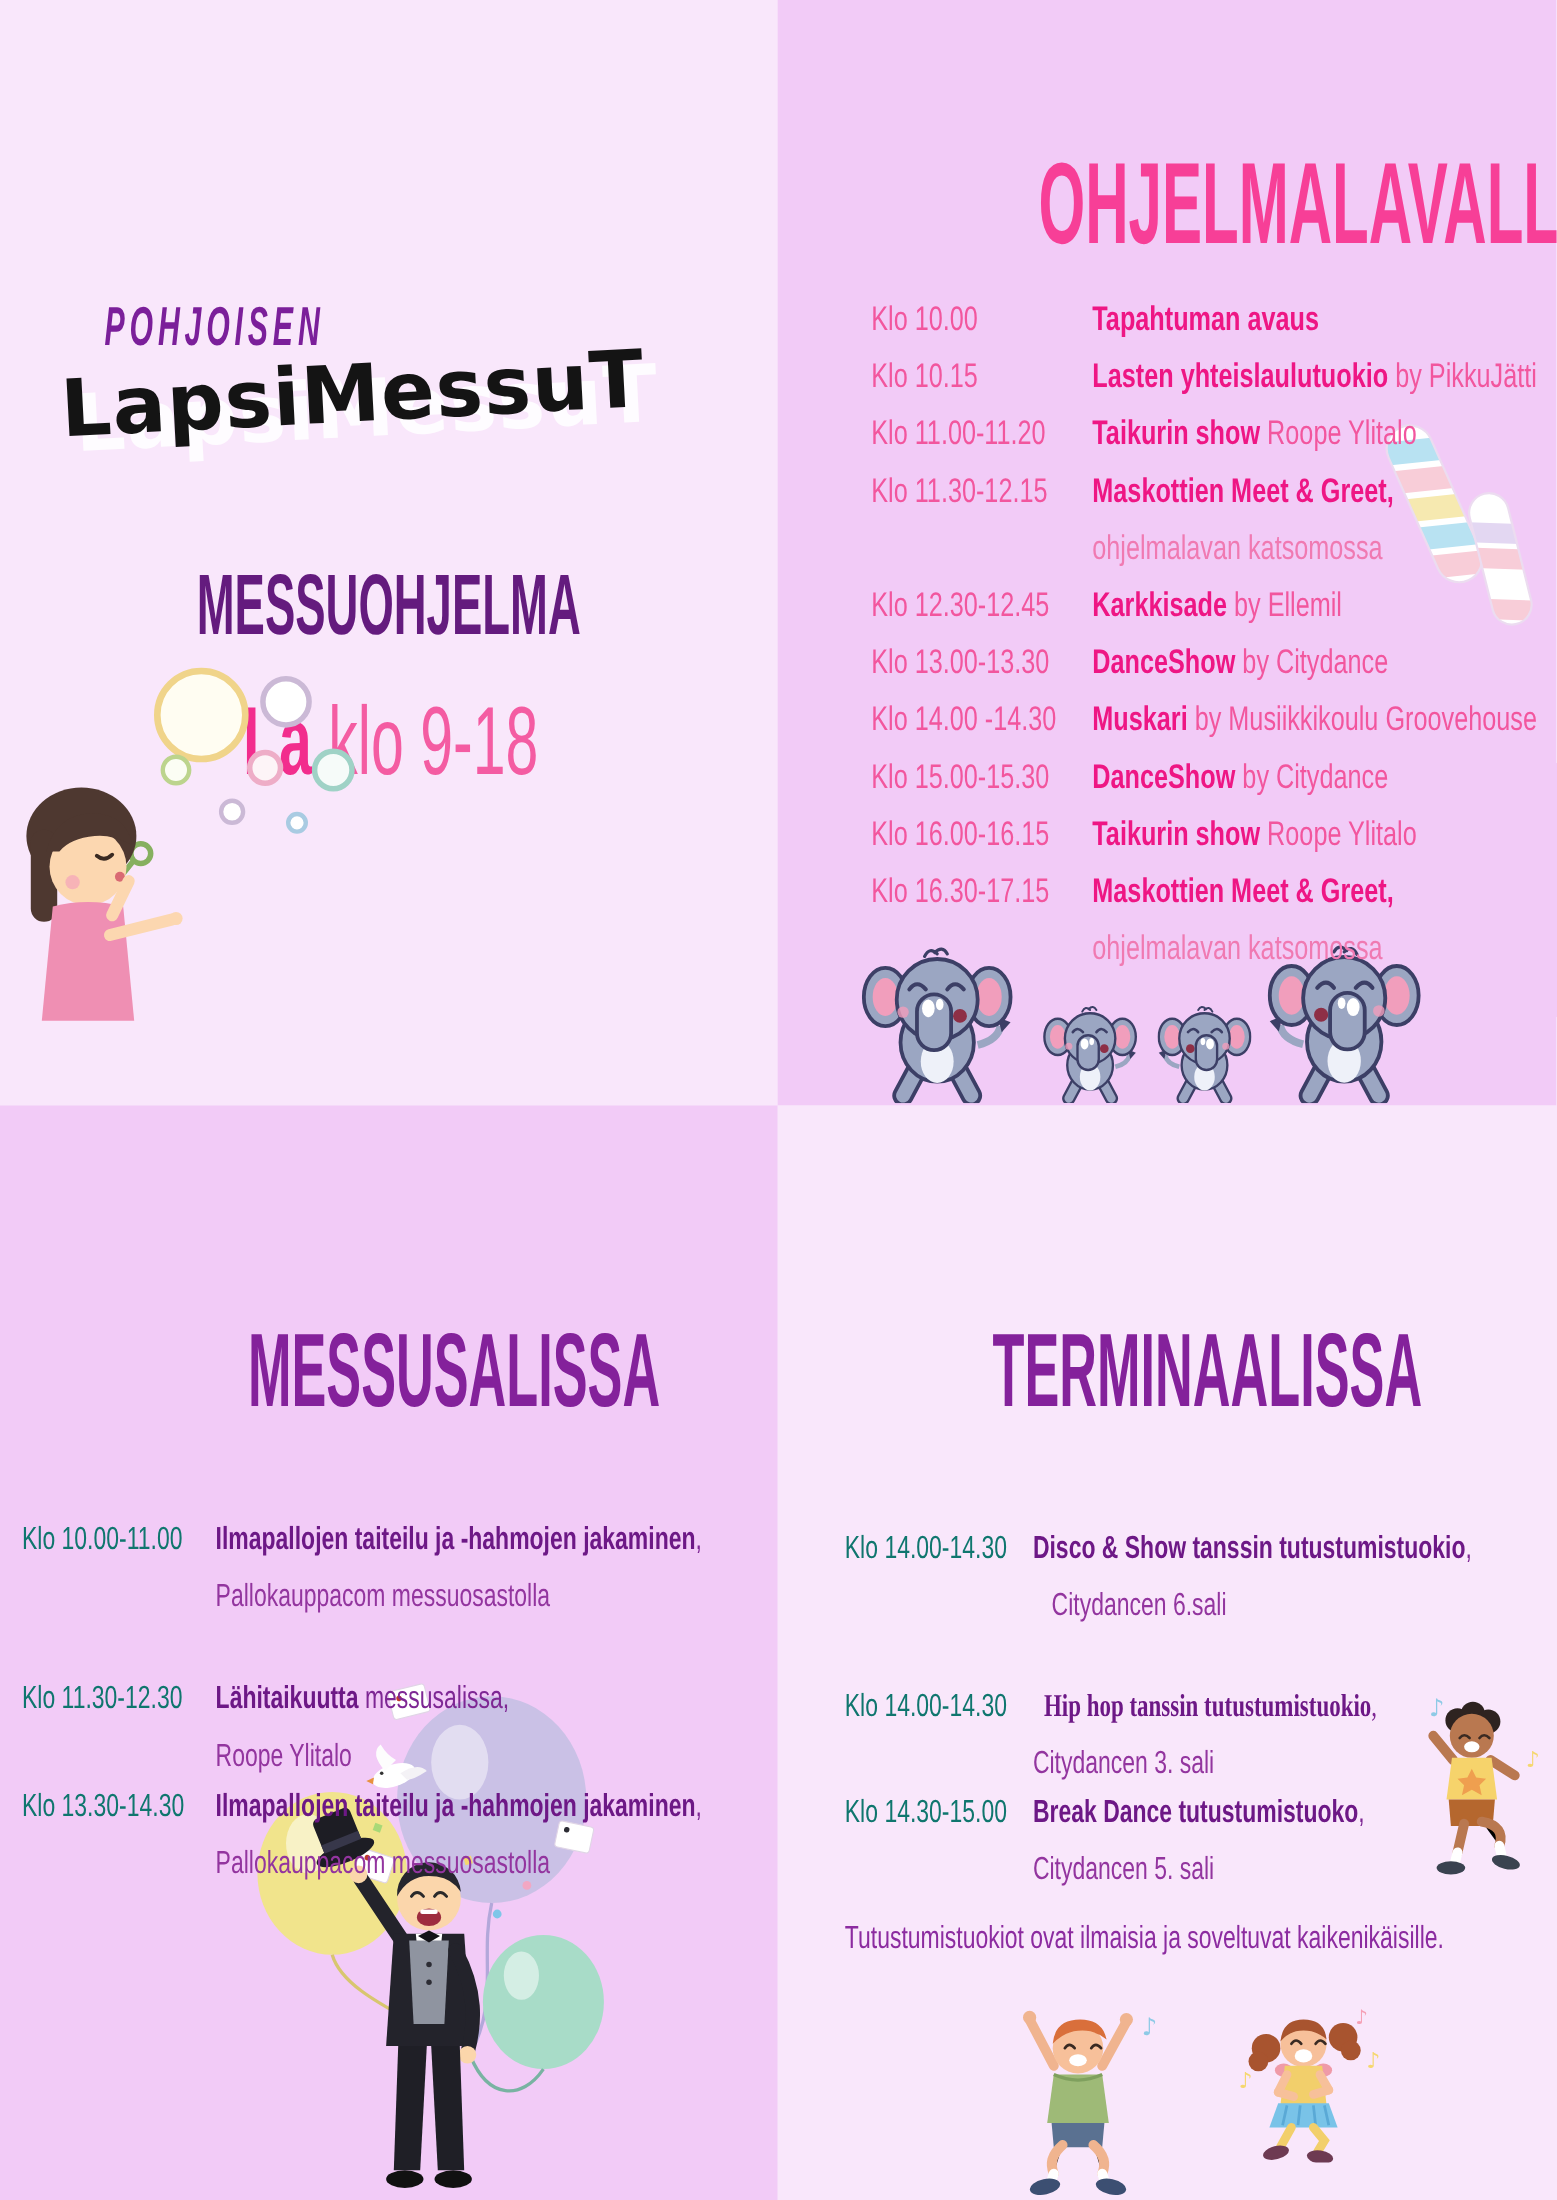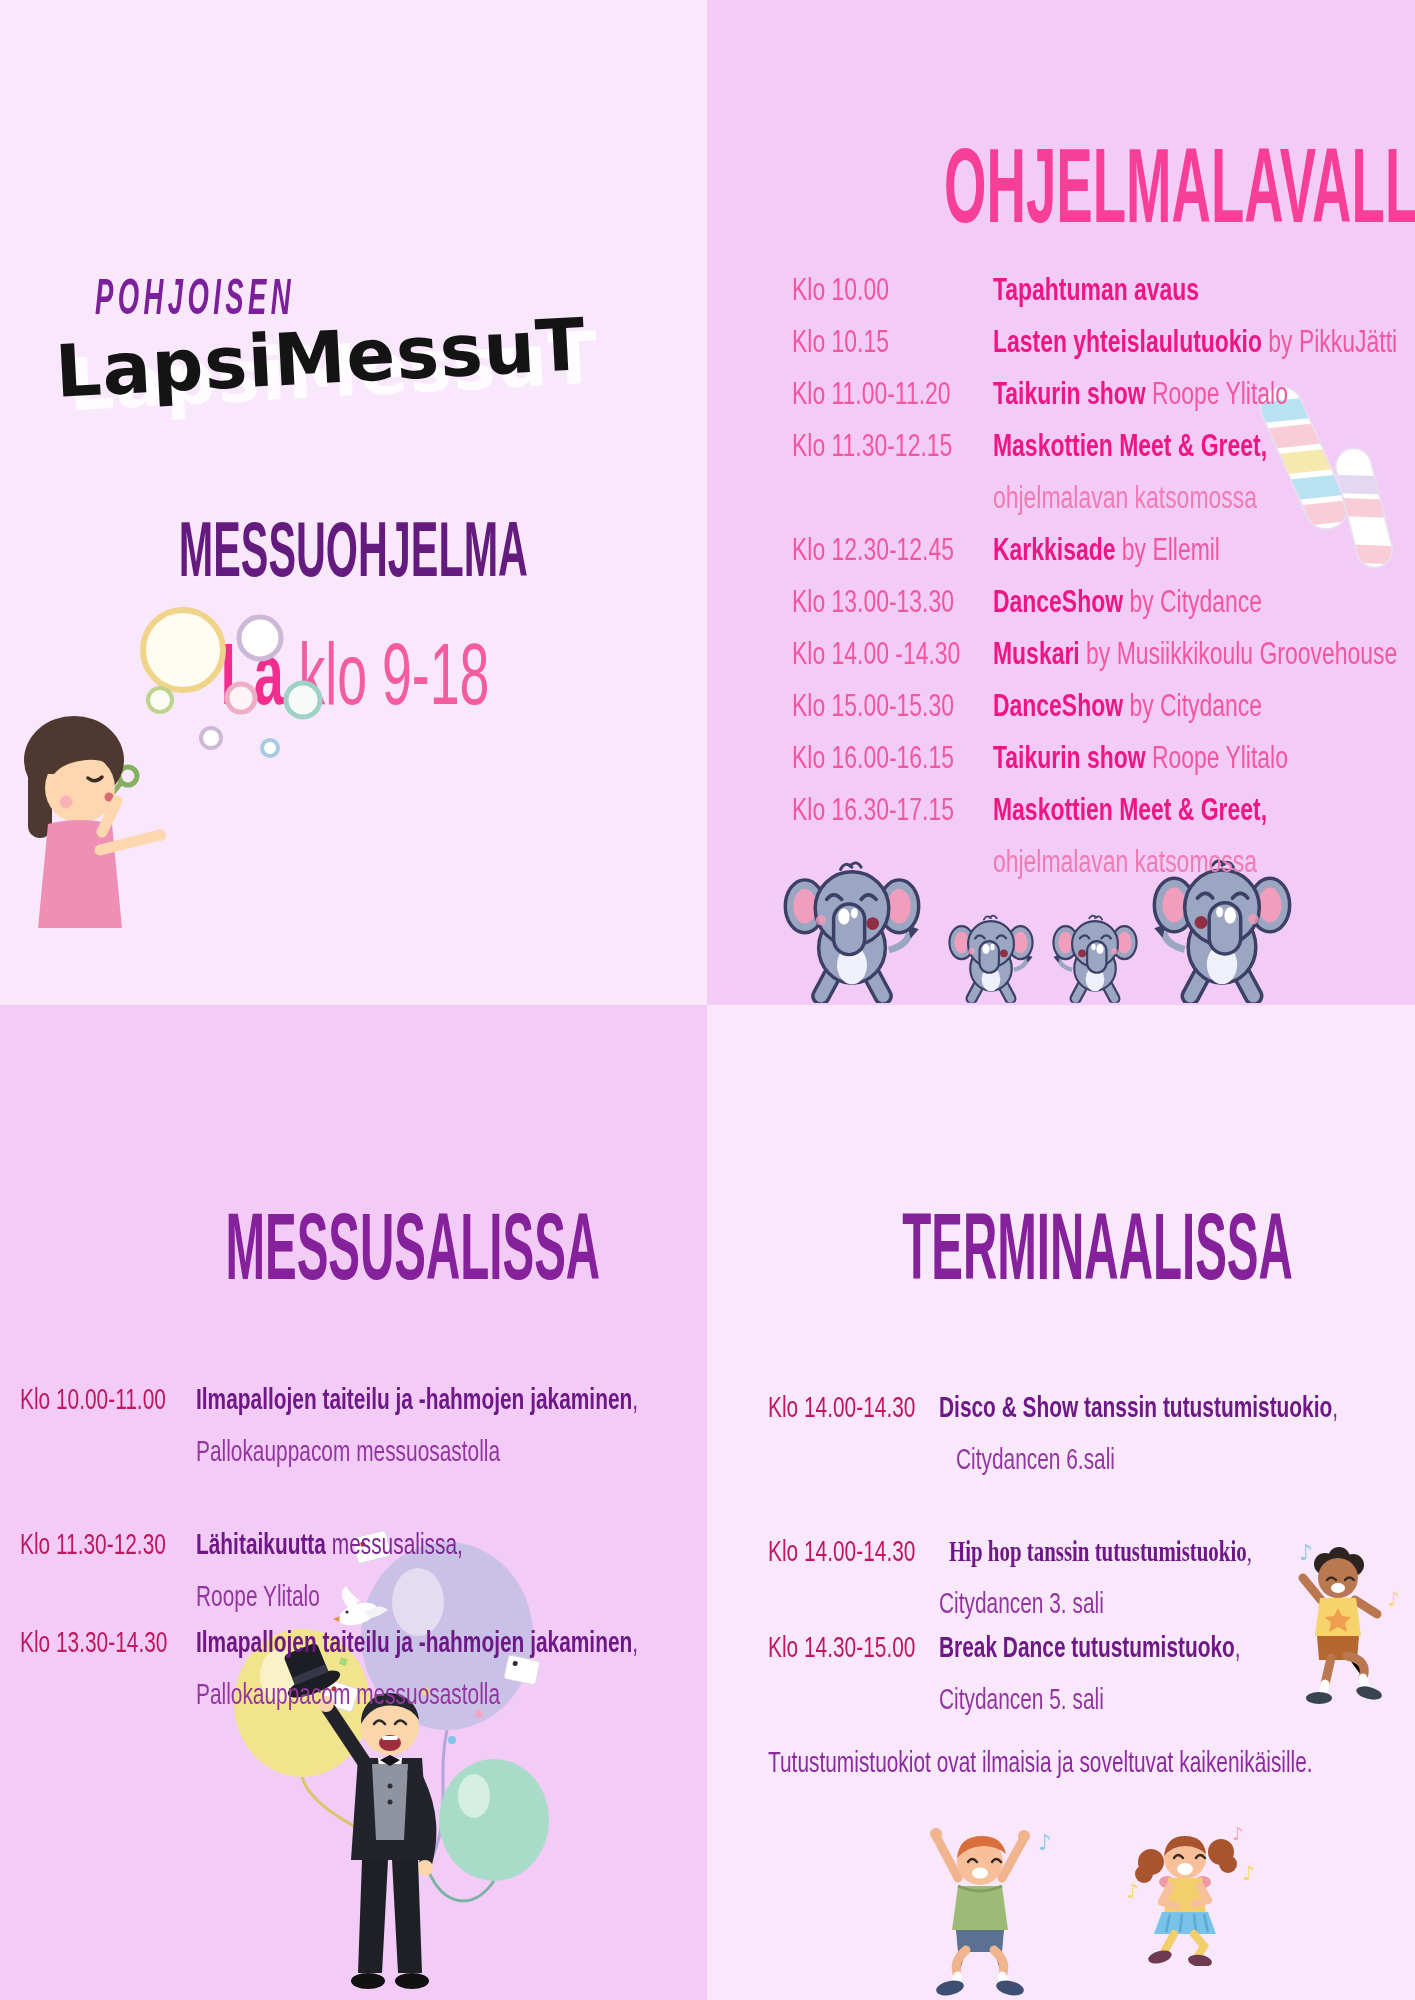--- a/index.html
+++ b/index.html
@@ -46,21 +46,21 @@
   .sched .e{position:absolute;top:0;}
   #stage-rows{left:792px;top:272px;width:620px;font-size:31px;}
   #stage-rows .cond{transform:scaleX(.74);}
   #stage-rows .t,#stage-rows .rest{color:#f2569e;}
   #stage-rows b{color:#ee1684;}
   #stage-rows .subtxt{color:#f07ab2;}
   #hall-rows,#terminal-rows{font-size:29px;}
   #hall-rows{left:20px;top:1383px;width:690px;}
   #terminal-rows{left:768px;top:1391px;width:645px;}
   #hall-rows .cond,#terminal-rows .cond,#terminal-footer .cond{transform:scaleX(.72);}
-  #hall-rows .t,#terminal-rows .t{color:#be185d;}
+  #hall-rows .t,#terminal-rows .t{color:#0f766e;}
   #hall-rows b,#terminal-rows b{color:#6d1886;}
   #hall-rows .rest,#terminal-rows .rest{color:#7e2794;}
   #hall-rows .subtxt,#terminal-rows .subtxt{color:#93359f;}
   #terminal-footer{left:768px;top:1745px;font-size:29px;color:#8c2ba0;line-height:34px;white-space:nowrap;z-index:3;}
 
   svg{display:block;}
   .illo{position:absolute;z-index:1;}
 </style>
 </head>
 <body>

